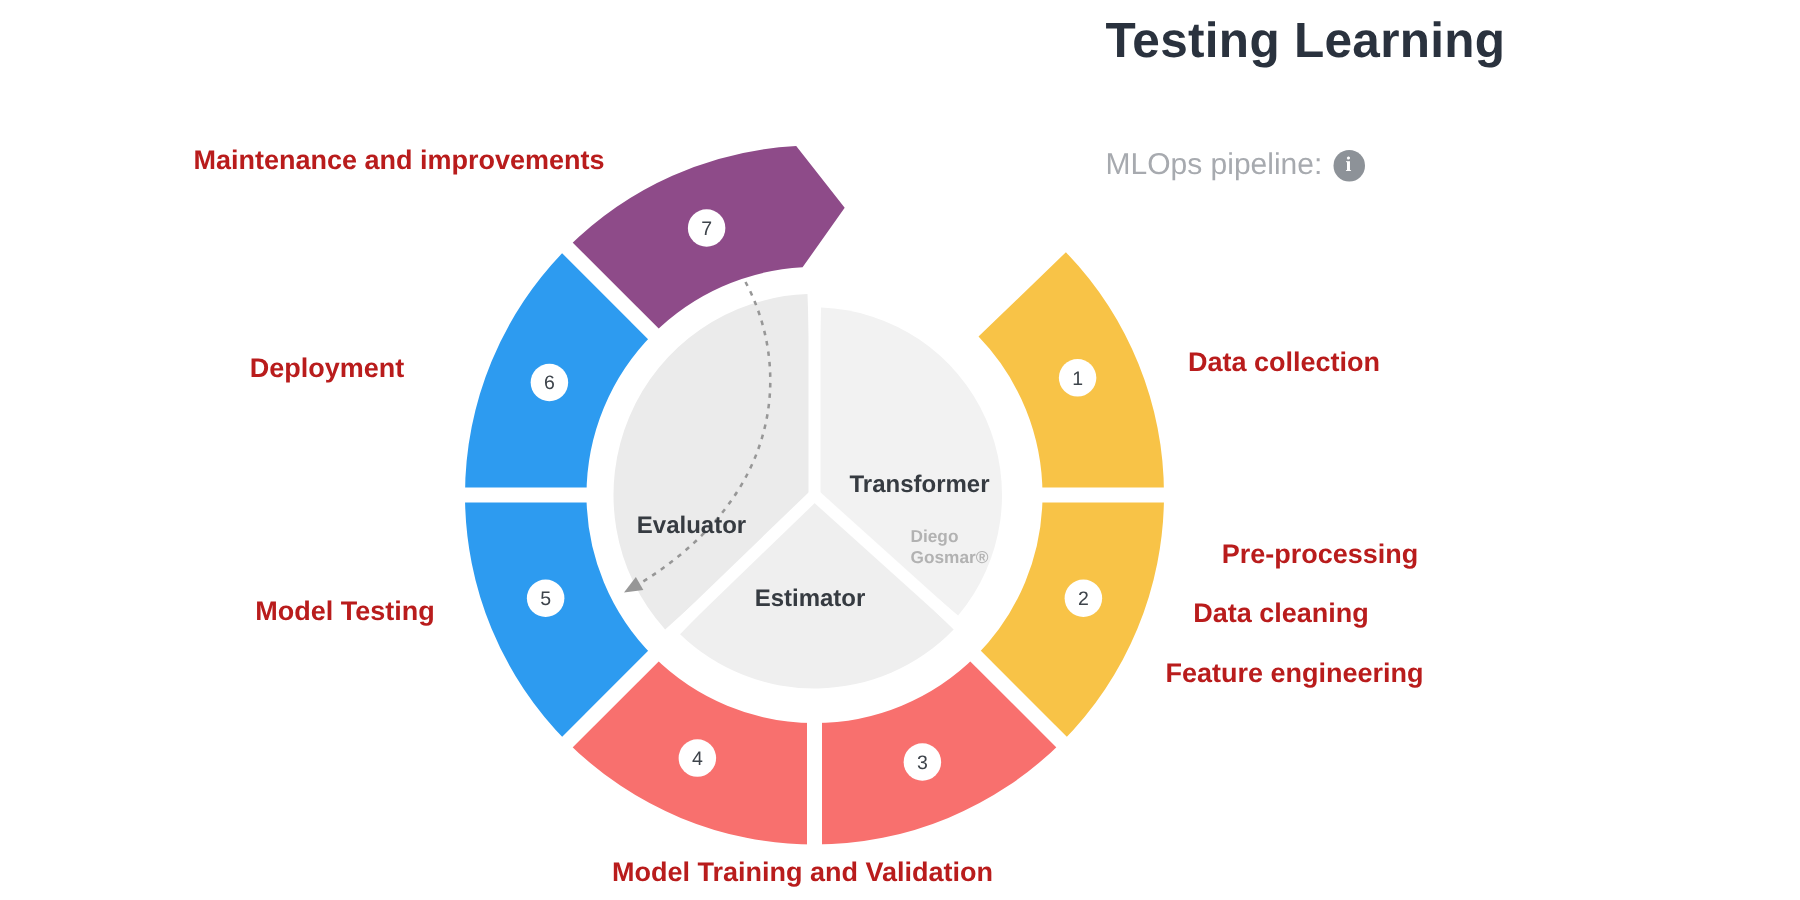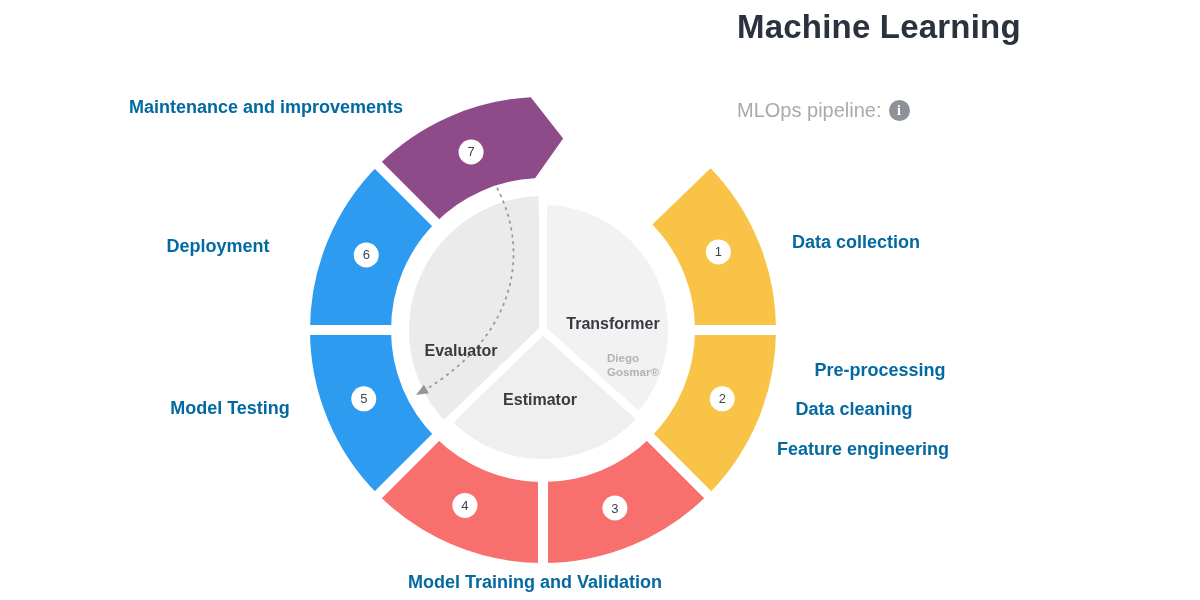--- a/index.html
+++ b/index.html
@@ -9,21 +9,21 @@
 
   .title{position:absolute;left:737px;top:5px;font-size:33px;font-weight:700;
          color:#2A323E;line-height:43px;letter-spacing:0.2px;white-space:nowrap;}
   .subtitle-row{position:absolute;left:737px;top:99px;display:flex;align-items:center;gap:7px;}
   .subtitle-text{font-size:20px;color:#A7AAAF;}
   .info-icon{width:21px;height:21px;border-radius:50%;background:#8D9298;color:#ffffff;
              display:inline-flex;align-items:center;justify-content:center;
              font-size:14px;font-weight:700;font-family:"Liberation Serif",serif;}
 
   .side-label{position:absolute;transform:translate(-50%,-50%);font-weight:700;
-              font-size:18px;color:#0369a1;white-space:nowrap;}
+              font-size:18px;color:#b91c1c;white-space:nowrap;}
   .inner-label{position:absolute;transform:translate(-50%,-50%);font-weight:700;
                font-size:16px;color:#363B41;white-space:nowrap;}
 
   .lbl-maintenance{left:266px;top:107px;}
   .lbl-deployment{left:218px;top:246px;}
   .lbl-model-testing{left:230px;top:408px;}
   .lbl-training{left:535px;top:582px;}
   .lbl-data-collection{left:856px;top:242px;}
   .lbl-preprocessing{left:880px;top:370px;}
   .lbl-data-cleaning{left:854px;top:409px;}
@@ -73,21 +73,21 @@
       <text x="363.75255811253726" y="403.30664631269775" text-anchor="middle" font-size="13" font-family="&quot;Liberation Sans&quot;, sans-serif" fill="#3E444B">5</text>
       <circle cx="366.2630681371314" cy="254.9796233300595" r="12.5" fill="#ffffff"></circle>
       <text x="366.2630681371314" y="259.4796233300595" text-anchor="middle" font-size="13" font-family="&quot;Liberation Sans&quot;, sans-serif" fill="#3E444B">6</text>
       <circle cx="471.07553406414485" cy="151.98069992317684" r="12.5" fill="#ffffff"></circle>
       <text x="471.07553406414485" y="156.48069992317684" text-anchor="middle" font-size="13" font-family="&quot;Liberation Sans&quot;, sans-serif" fill="#3E444B">7</text>
       <path d="M497 188 C525 240 528 330 420 393" fill="none" stroke="#979797" stroke-width="1.7" stroke-dasharray="3 4"></path>
       <polygon points="416,395 423.9,384.7 428.9,393.3" fill="#979797"></polygon>
     </svg>
 
   <div class="title">
-    <div>Machine Learning</div>
+    <div>Testing Learning</div>
   </div>
 
   <div class="subtitle-row">
     <span class="subtitle-text">MLOps pipeline:</span>
     <span class="info-icon">i</span>
   </div>
 
   <div class="side-label lbl-maintenance">Maintenance and improvements</div>
   <div class="side-label lbl-deployment">Deployment</div>
   <div class="side-label lbl-model-testing">Model Testing</div>

